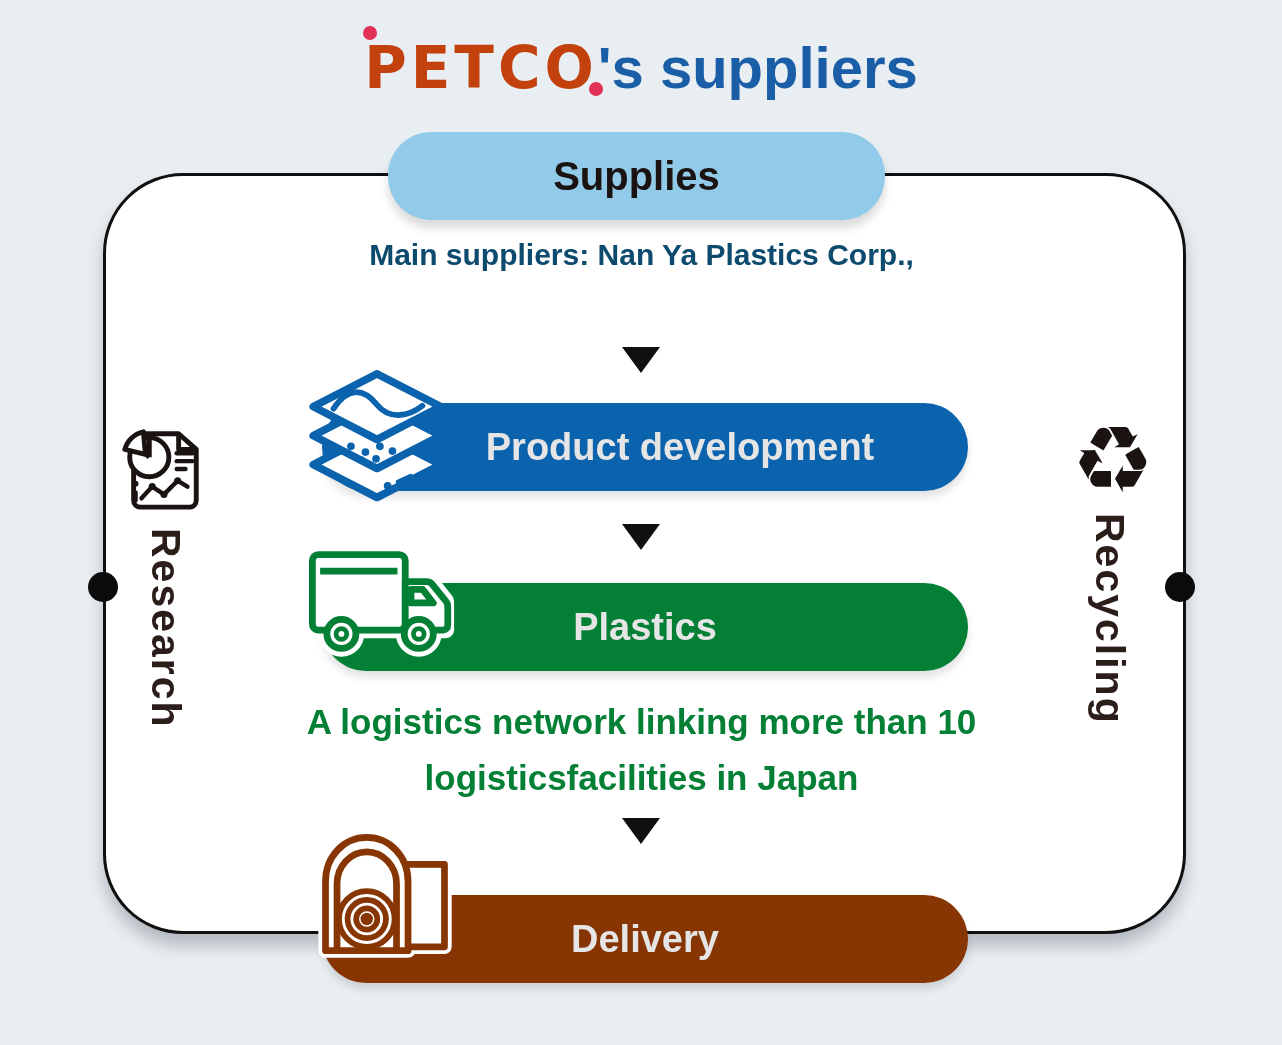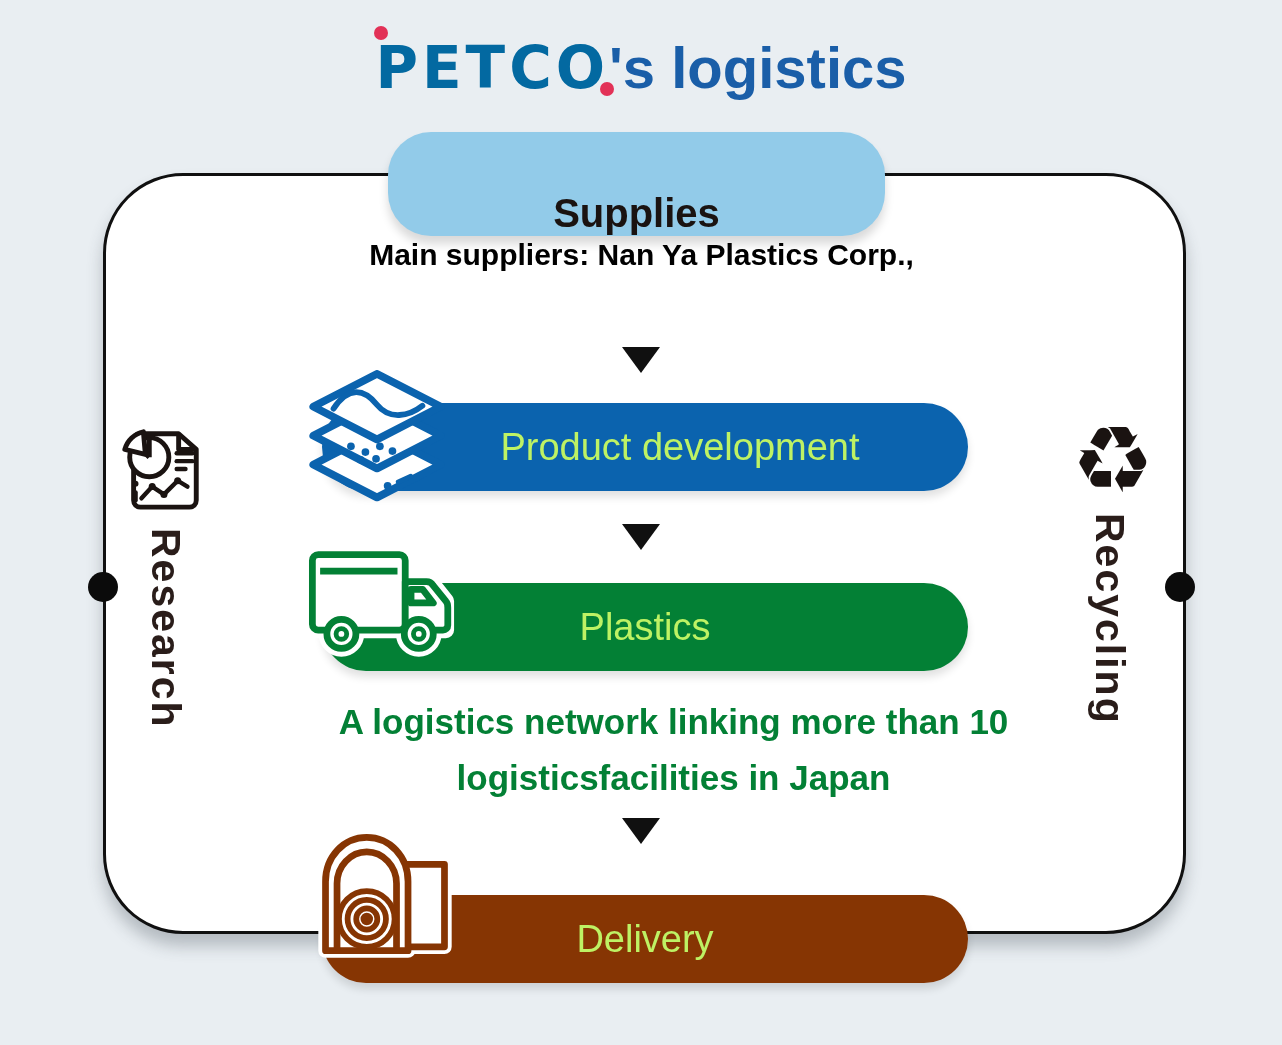--- a/index.html
+++ b/index.html
@@ -2,62 +2,62 @@
 <html><head>
 <meta charset="utf-8">
 <style>
   html,body{margin:0;padding:0;}
   body{background:#e9eef2;font-family:"Liberation Sans","DejaVu Sans",sans-serif;}
   #stage{position:relative;width:1282px;height:1045px;background:#e9eef2;overflow:hidden;}
 
   
   .title{position:absolute;left:0;top:34px;width:1282px;text-align:center;
          font-size:58px;font-weight:bold;color:#1a5ea8;letter-spacing:0px;}
-  .brand{position:relative;display:inline-block;color:#0369a1;letter-spacing:4px;
+  .brand{position:relative;display:inline-block;color:#c2410c;letter-spacing:4px;
          font-family:"DejaVu Sans",sans-serif;font-weight:bold;}
   .brand .dot{position:absolute;width:14px;height:14px;border-radius:50%;background:#e23157;}
   .brand .dot.tl{left:-1px;top:-8px;}
   .brand .dot.br{right:-5px;bottom:6px;}
 
   
   .panel{position:absolute;left:103px;top:173px;width:1077px;height:755px;
          background:#ffffff;border:3px solid #101010;border-radius:80px;
          box-shadow:0 12px 16px rgba(60,70,80,.30);}
 
   
-  .supplies{position:absolute;left:388px;top:132px;width:497px;height:104px;
-            background:#92cbe9;border-radius:43px;display:flex;align-items:flex-end;justify-content:center;
+  .supplies{position:absolute;left:388px;top:132px;width:497px;height:88px;
+            background:#92cbe9;border-radius:43px;display:flex;align-items:center;justify-content:center;
             font-size:40px;font-weight:bold;color:#1a1311;box-shadow:0 8px 10px rgba(0,0,0,.15);z-index:5;}
 
   .suppliers{position:absolute;left:103px;top:231px;width:1077px;text-align:center;
-             font-size:30px;line-height:48px;font-weight:bold;color:#000000;z-index:4;}
+             font-size:30px;line-height:48px;font-weight:bold;color:#0c4a6e;z-index:4;}
 
   
   .arrow{position:absolute;left:622px;width:0;height:0;z-index:4;
          border-left:19px solid transparent;border-right:19px solid transparent;border-top:26px solid #101010;}
   .arrow.a1{top:347px;}
   .arrow.a2{top:524px;}
   .arrow.a3{top:818px;}
 
   
   .step{position:absolute;left:322px;width:646px;height:88px;border-radius:45px;
         display:flex;align-items:center;justify-content:center;
-        font-size:38px;font-weight:normal;color:#bef264;z-index:4;
+        font-size:38px;font-weight:bold;color:#e5e5e5;z-index:4;
         box-shadow:0 6px 8px rgba(0,0,0,.12);}
   .step.dev{top:403px;background:#0b63ae;padding-left:70px;box-sizing:border-box;}
   .step.log{top:583px;background:#038035;}
   .step.del{top:883px;background:#863503;margin-top:12px;}
 
   .step-icon{position:absolute;z-index:6;}
   .icon-films{left:303px;top:370px;width:148px;height:140px;}
   .icon-truck{left:300px;top:543px;width:165px;height:118px;}
   .icon-roll{left:316px;top:824px;width:138px;height:142px;}
 
   .note{position:absolute;left:103px;top:694px;width:1077px;text-align:center;
-        font-size:35px;line-height:56px;font-weight:bold;color:#038035;z-index:4;padding-left:32px;}
+        font-size:35px;line-height:56px;font-weight:bold;color:#038035;z-index:4;}
 
   
   .side-icon{position:absolute;z-index:4;}
   .icon-report{left:116px;top:422px;width:92px;height:92px;}
   .recycle{position:absolute;left:1063px;top:413px;width:100px;text-align:center;
            font-size:92px;line-height:96px;color:#1a1311;z-index:4;font-family:"DejaVu Sans",sans-serif;}
   .vlabel{position:absolute;writing-mode:vertical-rl;text-orientation:mixed;
           font-size:41px;font-weight:600;color:#2a1d1a;letter-spacing:2px;z-index:4;}
   .vlabel.research{left:142px;top:528px;}
   .vlabel.recycling{left:1086px;top:513px;}
@@ -69,21 +69,21 @@
 </head>
 <body>
 
 <div id="stage">
 
   <div class="title">
     <span class="brand">
       <span class="dot tl"></span>
       <span>PETCO</span>
       <span class="dot br"></span>
-    </span><span>'s logistics</span>
+    </span><span>'s suppliers</span>
   </div>
 
   <div class="panel"></div>
 
   <div class="supplies">
     <span>Supplies</span>
   </div>
 
   <div class="suppliers">
     <div>Main suppliers: Nan Ya Plastics Corp.,</div>

